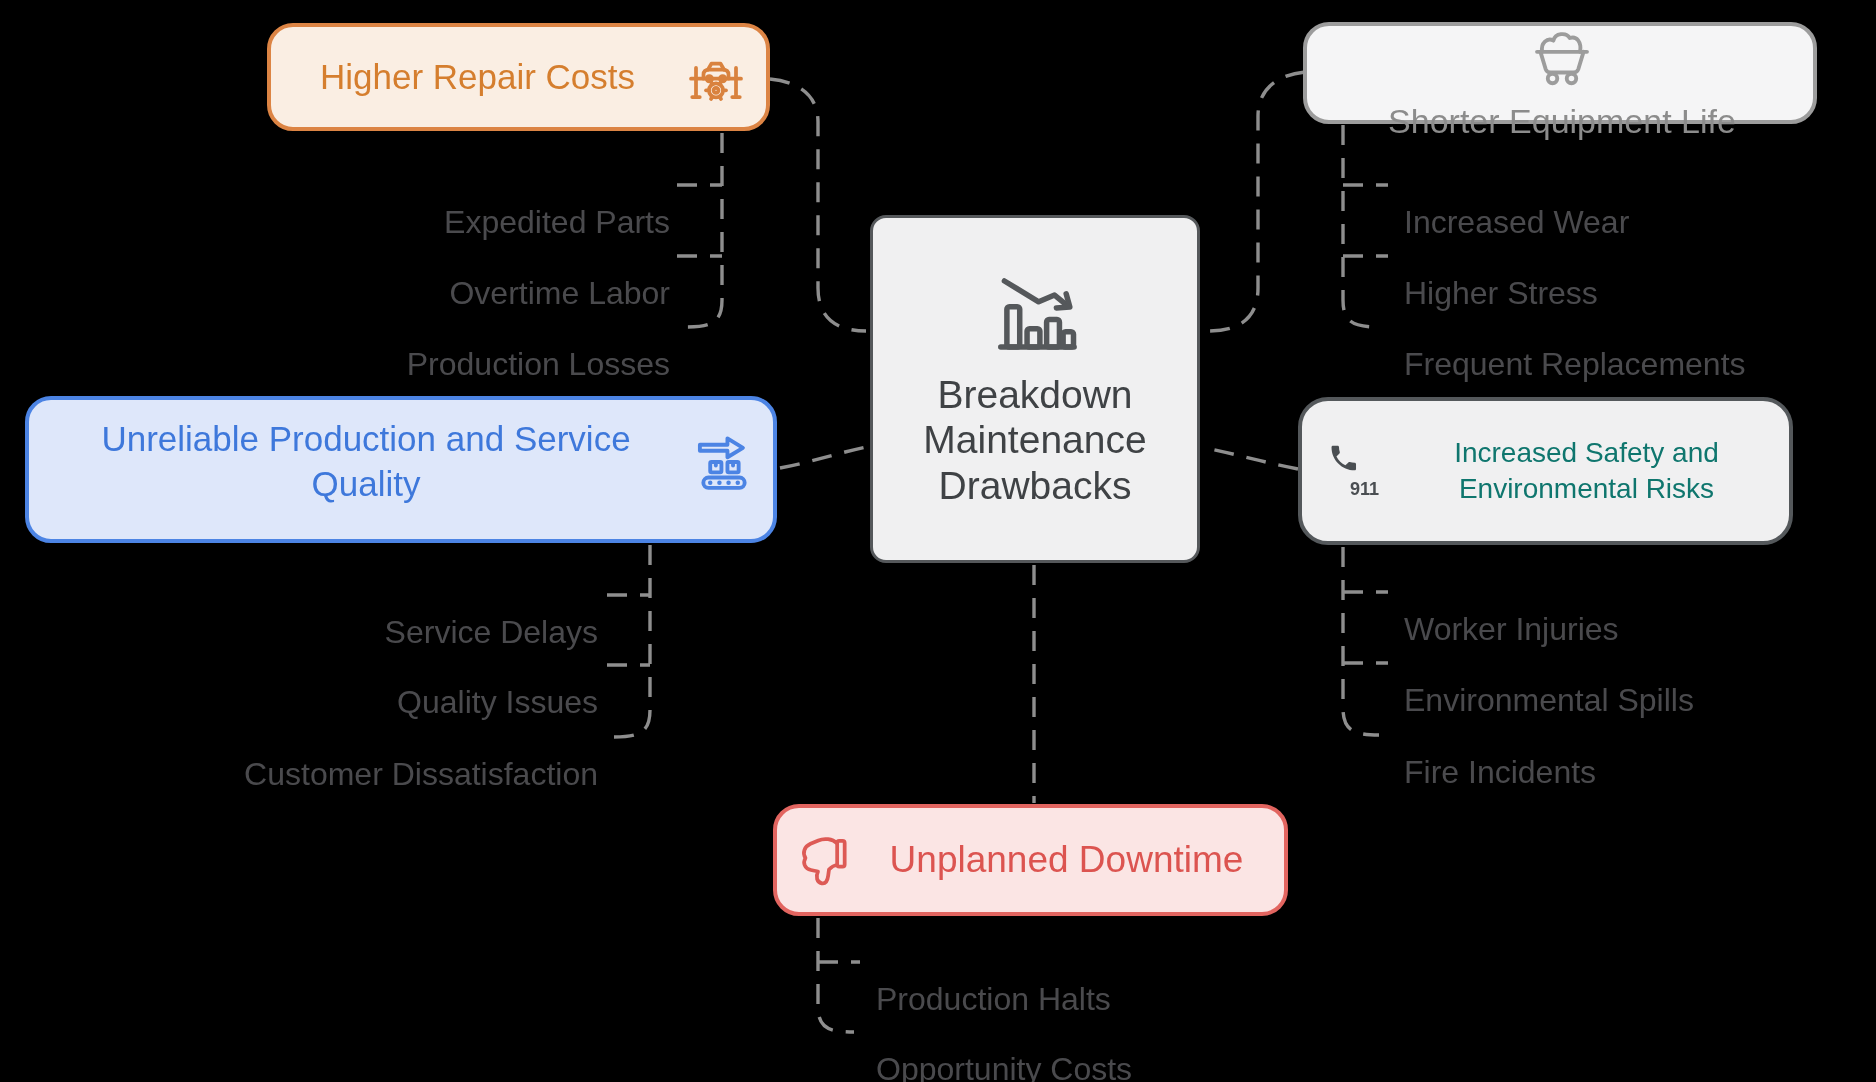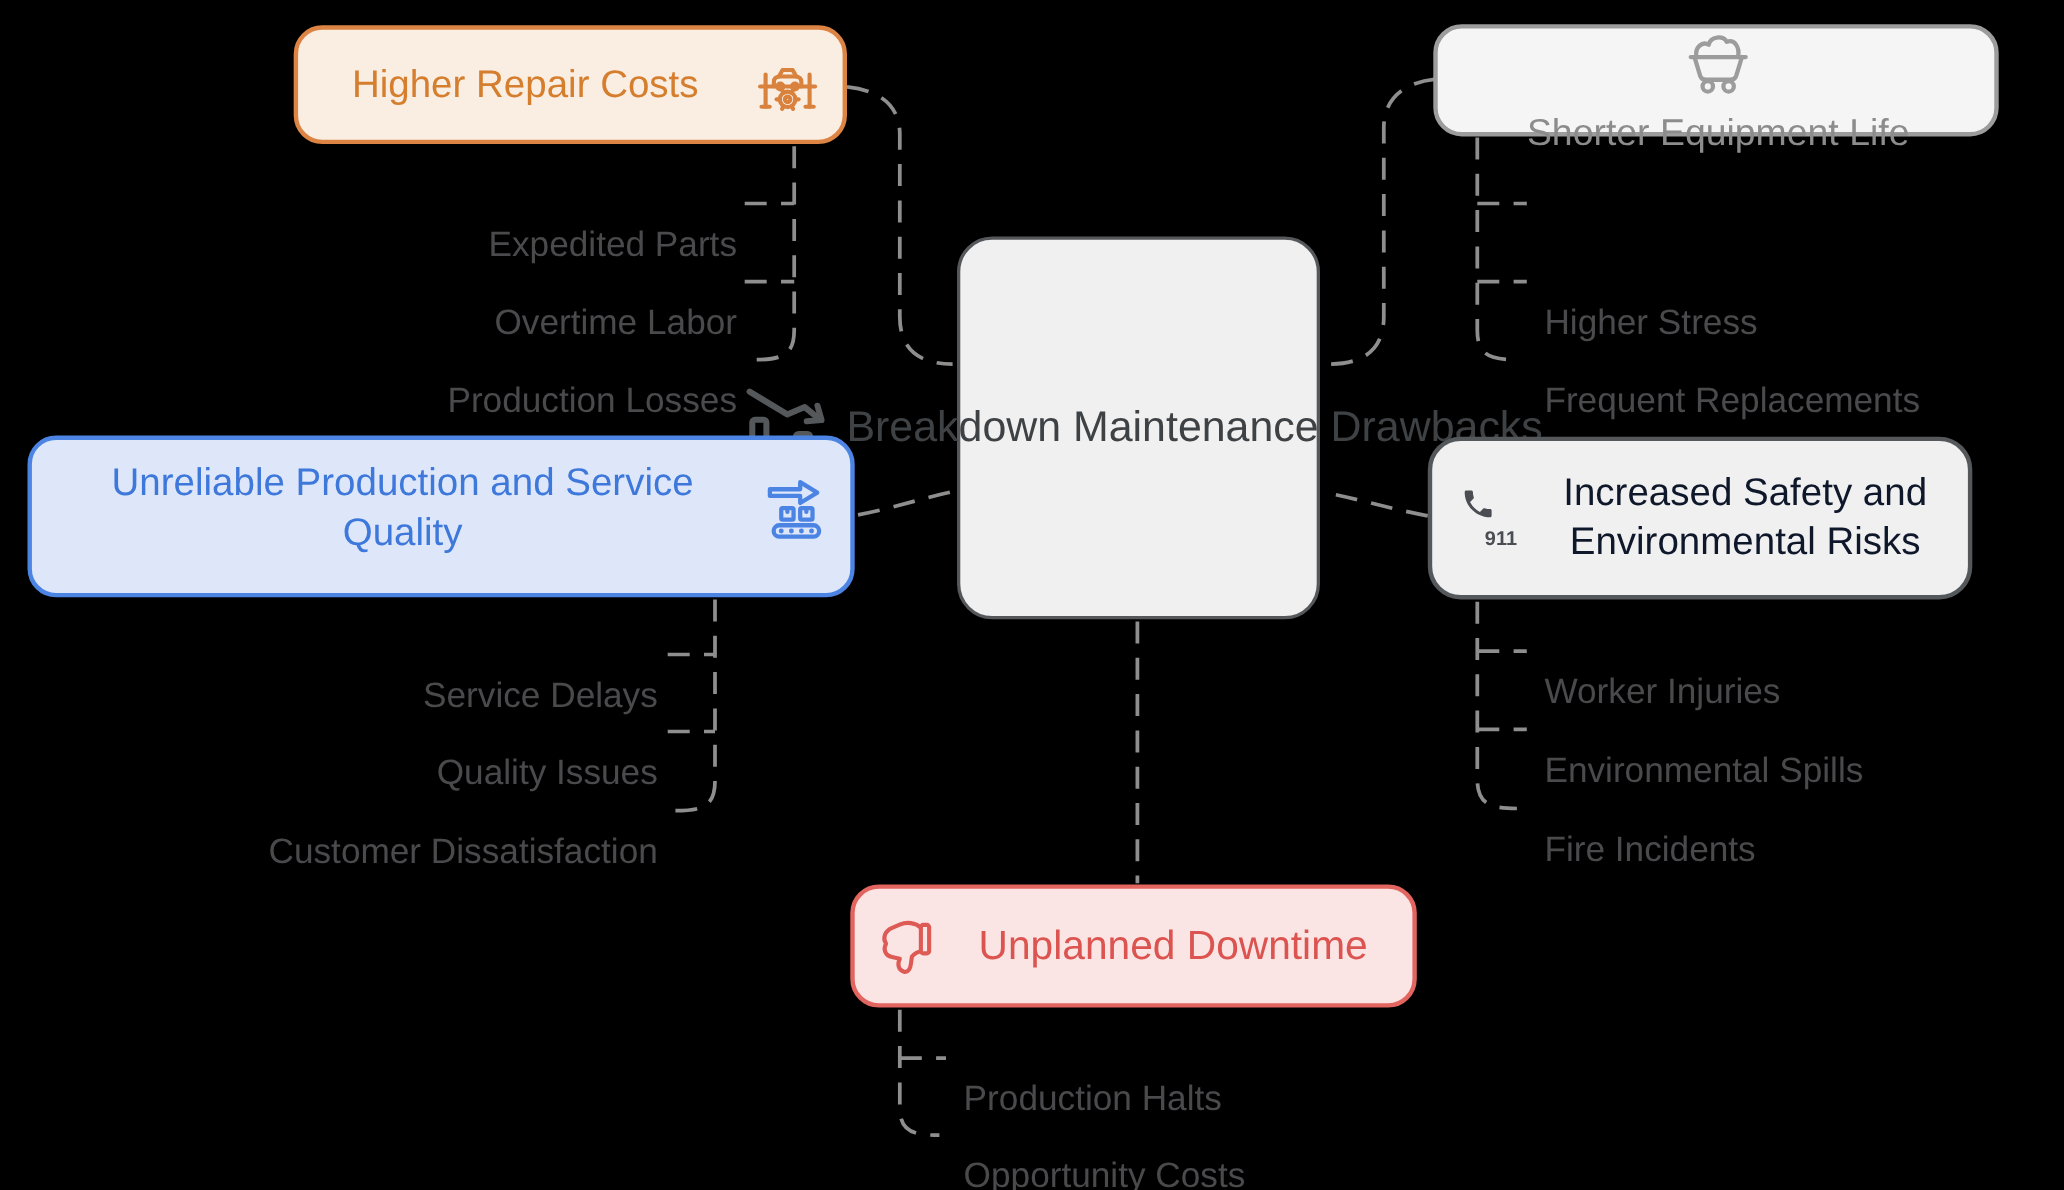--- a/index.html
+++ b/index.html
@@ -16,23 +16,23 @@
   .node .node-label{flex:1;text-align:center;font-weight:500;}
   .node svg.ic{flex:0 0 auto;display:block;}
   svg.ic *{vector-effect:none;}
   svg.ic path, svg.ic rect, svg.ic circle, svg.ic line{
     fill:none;stroke:currentColor;stroke-width:4.5;stroke-linecap:round;stroke-linejoin:round;
   }
   svg.ic .fill{fill:currentColor;stroke:none;}
   svg.ic text{font-family:"Liberation Sans",sans-serif;}
 
   .node-center{
-    left:870px;top:215px;width:330px;height:348px;border-radius:32px;
+    left:870px;top:215px;width:330px;height:348px;border-radius:16px;
     background:#F0F0F1;border:3px solid #55585B;
-    flex-direction:row;justify-content:center;gap:14px;color:#55585B;padding:0 10px;
+    flex-direction:column;justify-content:center;gap:14px;color:#55585B;padding:0 10px;
   }
   .node-center .node-label{flex:0 0 auto;font-size:39px;line-height:1.16;color:#3F4245;}
 
   .node-repair{
     left:267px;top:23px;width:503px;height:108px;border-radius:26px;
     background:#FAEEE3;border:4px solid #DC8444;color:#D9823E;
     padding:0 20px 0 28px;gap:30px;
   }
   .node-repair .node-label{font-size:35px;color:#D57E2E;white-space:nowrap;}
 
@@ -48,21 +48,21 @@
     background:#DEE7FA;border:4px solid #4C84E4;color:#4C84E4;
     padding:0 18px 16px 22px;gap:12px;
   }
   .node-production .node-label{font-size:35px;line-height:1.28;color:#3E78DB;}
 
   .node-safety{
     left:1298px;top:397px;width:495px;height:148px;border-radius:30px;
     background:#F0F0F1;border:4px solid #54585B;color:#4A4E52;
     padding:0 14px 0 22px;gap:12px;
   }
-  .node-safety .node-label{font-size:35px;line-height:1.28;color:#0f172a;}
+  .node-safety .node-label{font-size:28px;line-height:1.28;color:#0f766e;}
 
   .node-downtime{
     left:773px;top:804px;width:515px;height:112px;border-radius:26px;
     background:#FBE5E4;border:4px solid #E26560;color:#DD5A55;
     padding:0 20px 0 16px;gap:16px;
   }
   .node-downtime .node-label{font-size:37px;color:#DC5450;white-space:nowrap;}
 
   .child{
     position:absolute;transform:translateY(-50%);white-space:nowrap;
@@ -179,20 +179,21 @@
       <path d="M53 16 C 47 10.5 37.5 9.5 30.5 12.5 L 21 16.5 C 13.5 20 11 27.5 15 33.5 C 11.5 39.5 14 46.5 21.5 48 L 30 49.8 C 27 56 28.5 62.5 34.5 64 C 39 65 41.5 61 42.2 55 L 43.2 47.5 C 46.5 44 50 42.2 53 42"></path>
       <rect x="53" y="13" width="9" height="31" rx="2.5"></rect>
     </svg>
     <div class="node-label">Unplanned Downtime</div>
   </div>
 
   <div class="child" style="right:1206px;top:185px">Expedited Parts</div>
   <div class="child" style="right:1206px;top:256px">Overtime Labor</div>
   <div class="child" style="right:1206px;top:327px">Production Losses</div>
 
+  <div class="child" style="left:1404px;top:185px">Increased Wear</div>
   <div class="child" style="left:1404px;top:256px">Higher Stress</div>
   <div class="child" style="left:1404px;top:327px">Frequent Replacements</div>
 
   <div class="child" style="right:1278px;top:595px">Service Delays</div>
   <div class="child" style="right:1278px;top:665px">Quality Issues</div>
   <div class="child" style="right:1278px;top:737px">Customer Dissatisfaction</div>
 
   <div class="child" style="left:1404px;top:592px">Worker Injuries</div>
   <div class="child" style="left:1404px;top:663px">Environmental Spills</div>
   <div class="child" style="left:1404px;top:735px">Fire Incidents</div>

